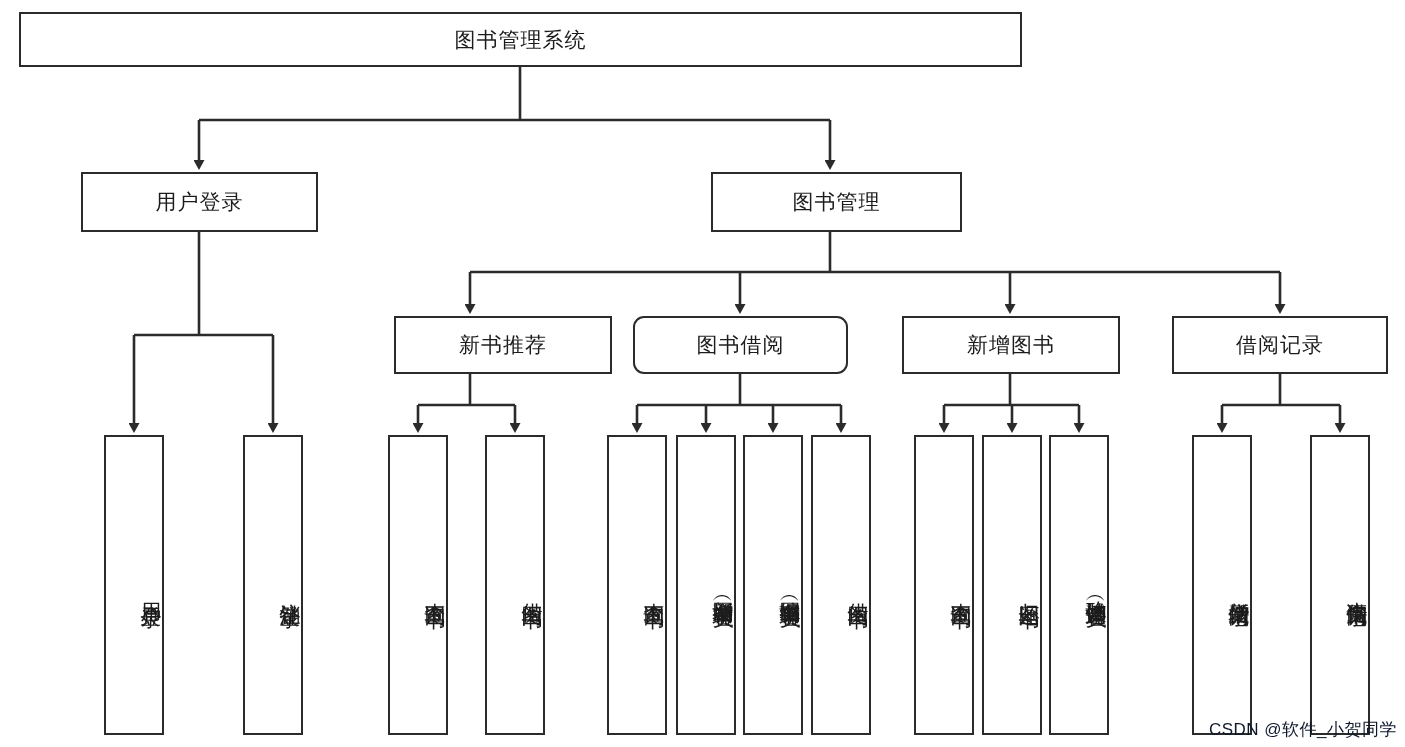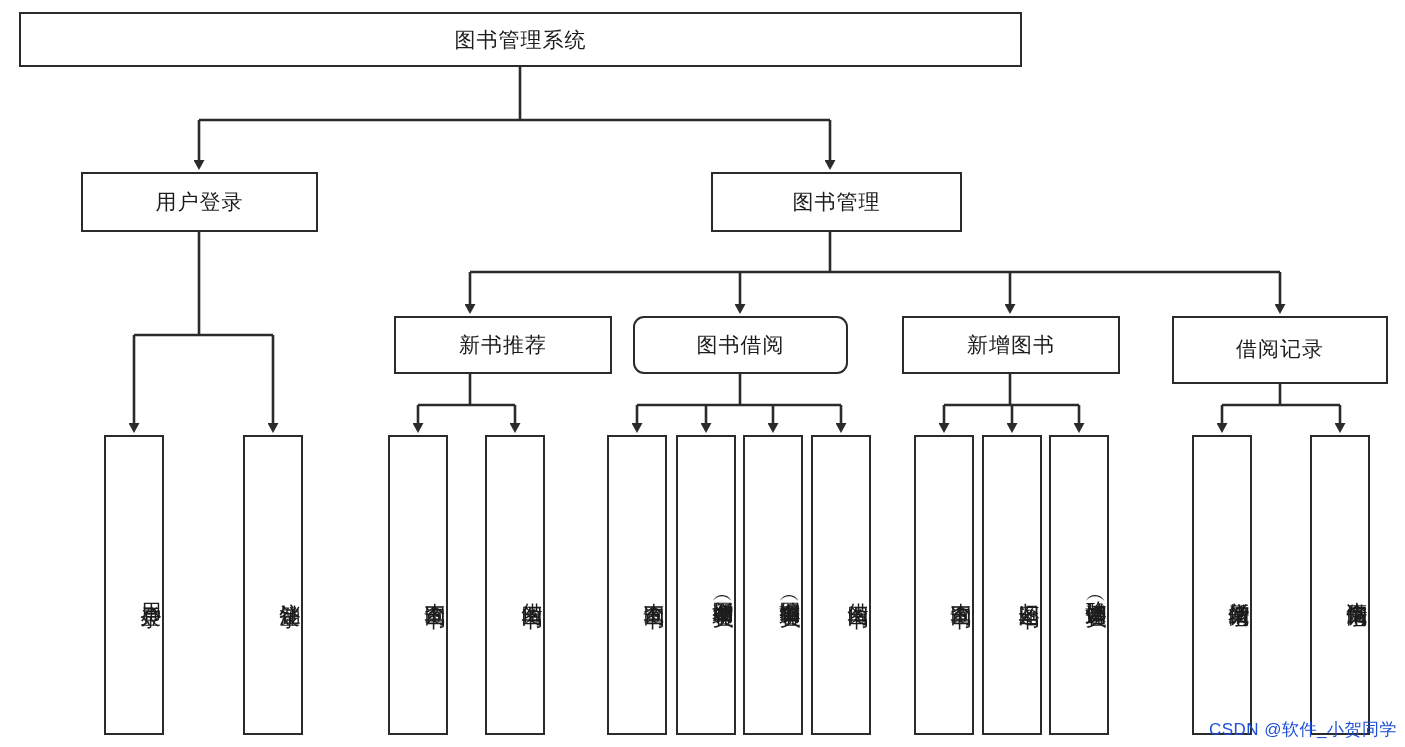--- a/index.html
+++ b/index.html
@@ -54,21 +54,21 @@
   }
   .node.v.tall {
     padding-top: 6px;
     letter-spacing: 1px;
   }
   #watermark {
     position: absolute;
     right: 8px;
     bottom: 6px;
     font-size: 17px;
-    color: #1d4ed8;
+    color: #0f172a;
     letter-spacing: 0.5px;
     white-space: nowrap;
   }
 </style>
 </head>
 <body>
 
 <div id="canvas">
 
   <svg id="edges" viewBox="0 0 1405 747" xmlns="http://www.w3.org/2000/svg">
@@ -119,21 +119,21 @@
   <div class="node h" style="left:81px;top:172px;width:237px;height:60px;">用户登录</div>
 
   <div class="node h" style="left:711px;top:172px;width:251px;height:60px;">图书管理</div>
 
   <div class="node h" style="left:362px;top:316px;width:218px;height:58px;margin-left:32px;">新书推荐</div>
 
   <div class="node h" style="left:633px;top:316px;width:215px;height:58px;border-radius:11px;">图书借阅</div>
 
   <div class="node h" style="left:902px;top:316px;width:218px;height:58px;">新增图书</div>
 
-  <div class="node h" style="left:1172px;top:316px;width:216px;height:68px;font-family:Liberation Serif, serif;">借阅记录</div>
+  <div class="node h" style="left:1172px;top:316px;width:216px;height:58px;">借阅记录</div>
 
   <div id="leaf-layer">
       <div class="node v" style="left: 104px; top: 435px; width: 60px; height: 300px;">用户登录</div>
       <div class="node v" style="left: 243px; top: 435px; width: 60px; height: 300px;">注销登录</div>
       <div class="node v" style="left: 388px; top: 435px; width: 60px; height: 300px;">查询图书</div>
       <div class="node v" style="left: 485px; top: 435px; width: 60px; height: 300px;">借阅图书</div>
       <div class="node v" style="left: 607px; top: 435px; width: 60px; height: 300px;">查询图书</div>
       <div class="node v tall" style="left: 676px; top: 435px; width: 60px; height: 300px;">新增图书（管理员）</div>
       <div class="node v tall" style="left: 743px; top: 435px; width: 60px; height: 300px;">编辑图书（管理员）</div>
       <div class="node v" style="left: 811px; top: 435px; width: 60px; height: 300px;">借阅图书</div>

